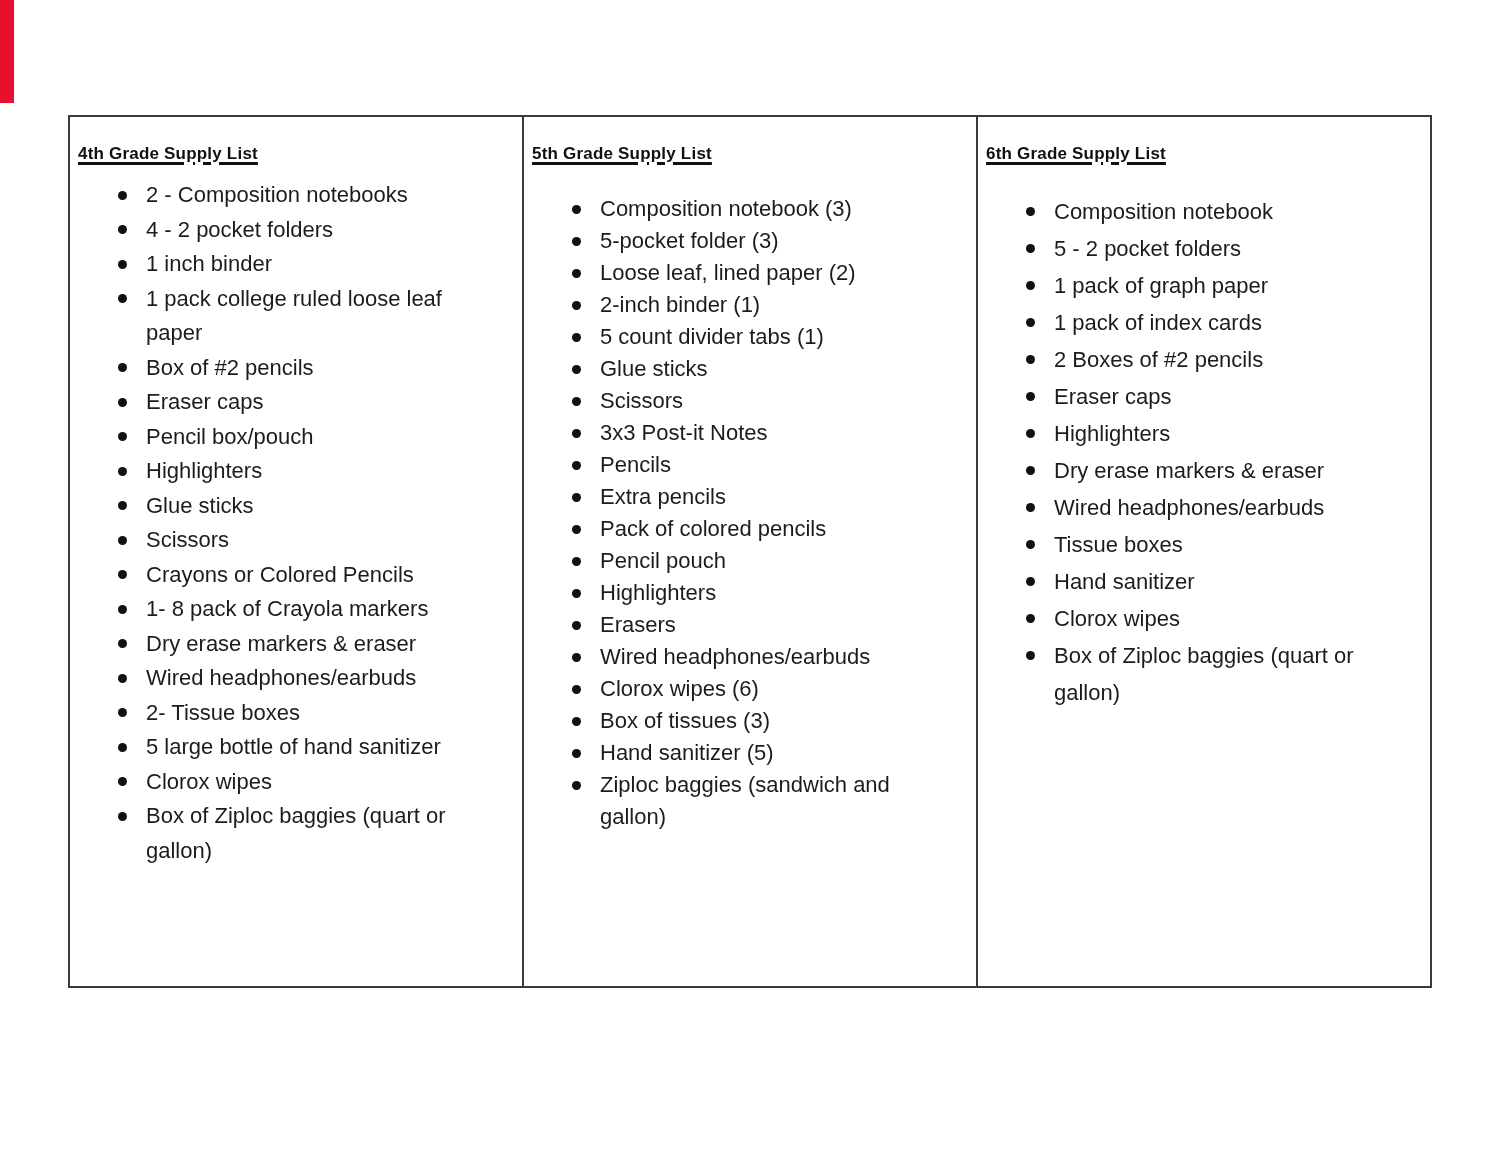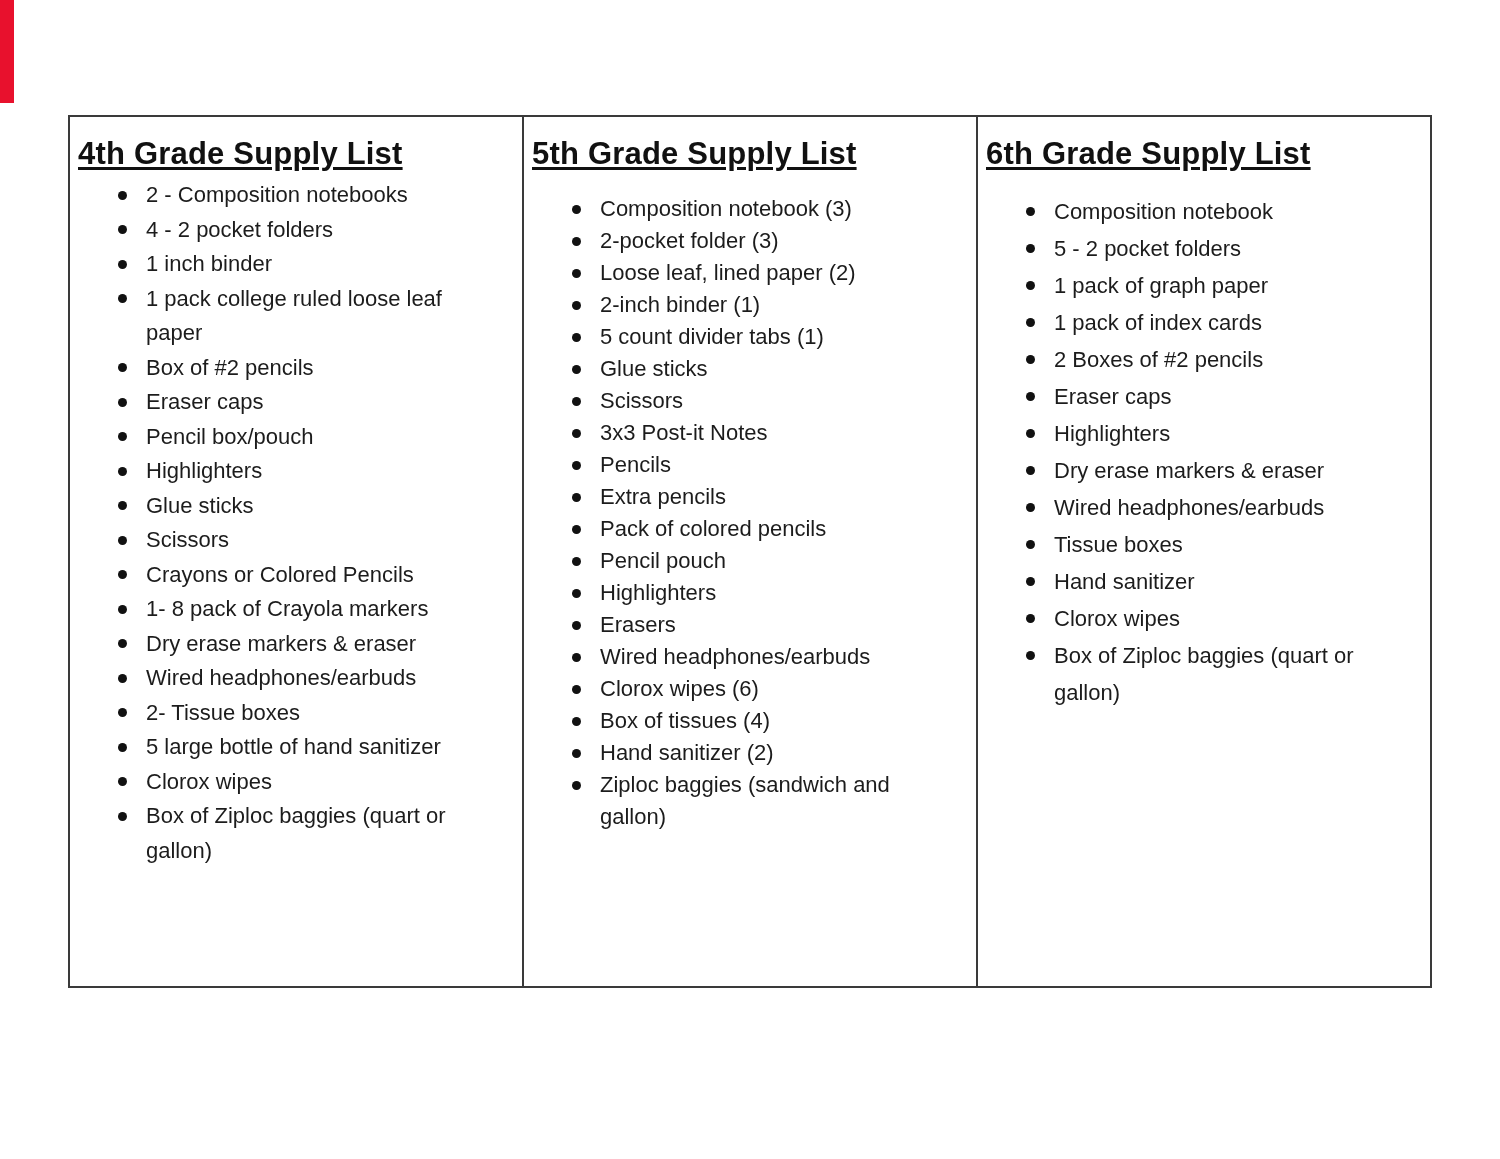--- a/index.html
+++ b/index.html
@@ -29,21 +29,21 @@
   .col {
     flex: 1 1 0;
     box-sizing: border-box;
     border-right: 2px solid #3a3a3a;
     padding: 24px 0 0 8px;
     overflow: hidden;
   }
   .col:last-child { border-right: none; }
   .col-title {
     margin: 0;
-    font-size: 31px;
+    font-size: 17px;
     line-height: 26px;
     font-weight: bold;
     color: #111111;
     letter-spacing: 0.2px;
     text-decoration: underline;
     text-decoration-thickness: 2.5px;
     text-underline-offset: 3px;
   }
   ul.supplies {
     list-style: none;
@@ -101,37 +101,37 @@
           <li>5 large bottle of hand sanitizer</li>
           <li>Clorox wipes</li>
           <li>Box of Ziploc baggies (quart or gallon)</li>
         </ul>
     </section>
 
     <section class="col c2">
       <h2 class="col-title">5th Grade Supply List</h2>
       <ul class="supplies">
           <li>Composition notebook (3)</li>
-          <li>2-pocket folder (3)</li>
+          <li>5-pocket folder (3)</li>
           <li>Loose leaf, lined paper (2)</li>
           <li>2-inch binder (1)</li>
           <li>5 count divider tabs (1)</li>
           <li>Glue sticks</li>
           <li>Scissors</li>
           <li>3x3 Post-it Notes</li>
           <li>Pencils</li>
           <li>Extra pencils</li>
           <li>Pack of colored pencils</li>
           <li>Pencil pouch</li>
           <li>Highlighters</li>
           <li>Erasers</li>
           <li>Wired headphones/earbuds</li>
           <li>Clorox wipes (6)</li>
-          <li>Box of tissues (4)</li>
-          <li>Hand sanitizer (2)</li>
+          <li>Box of tissues (3)</li>
+          <li>Hand sanitizer (5)</li>
           <li>Ziploc baggies (sandwich and gallon)</li>
         </ul>
     </section>
 
     <section class="col c3">
       <h2 class="col-title">6th Grade Supply List</h2>
       <ul class="supplies">
           <li>Composition notebook</li>
           <li>5 - 2 pocket folders</li>
           <li>1 pack of graph paper</li>

